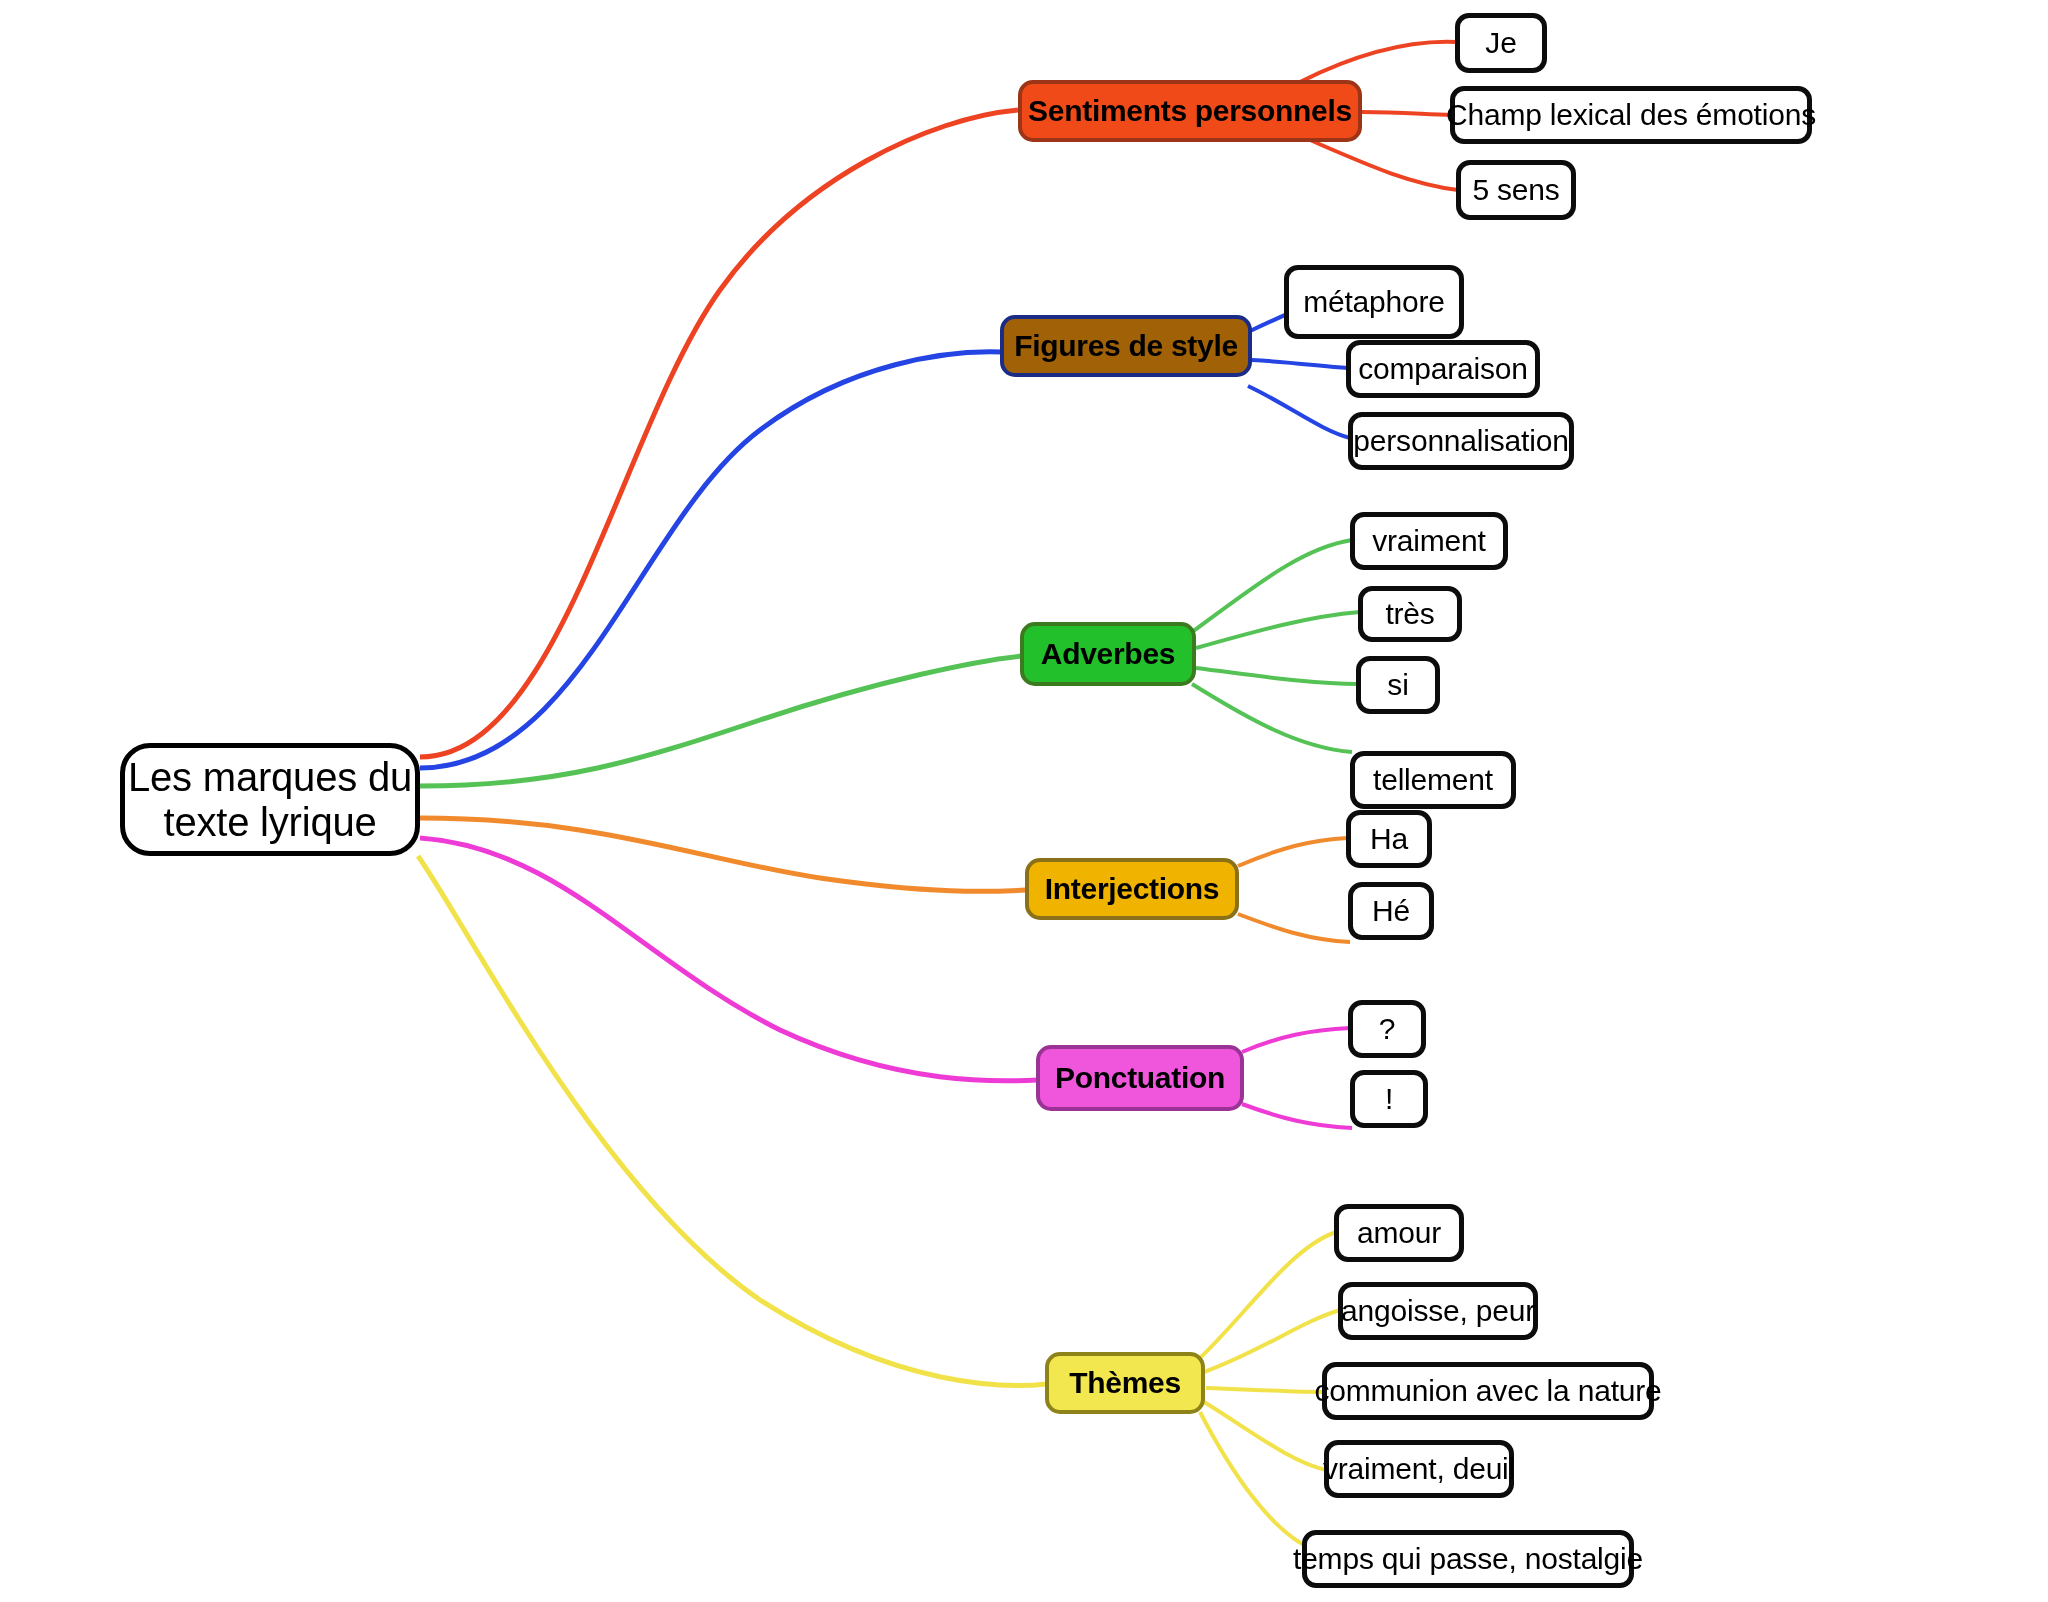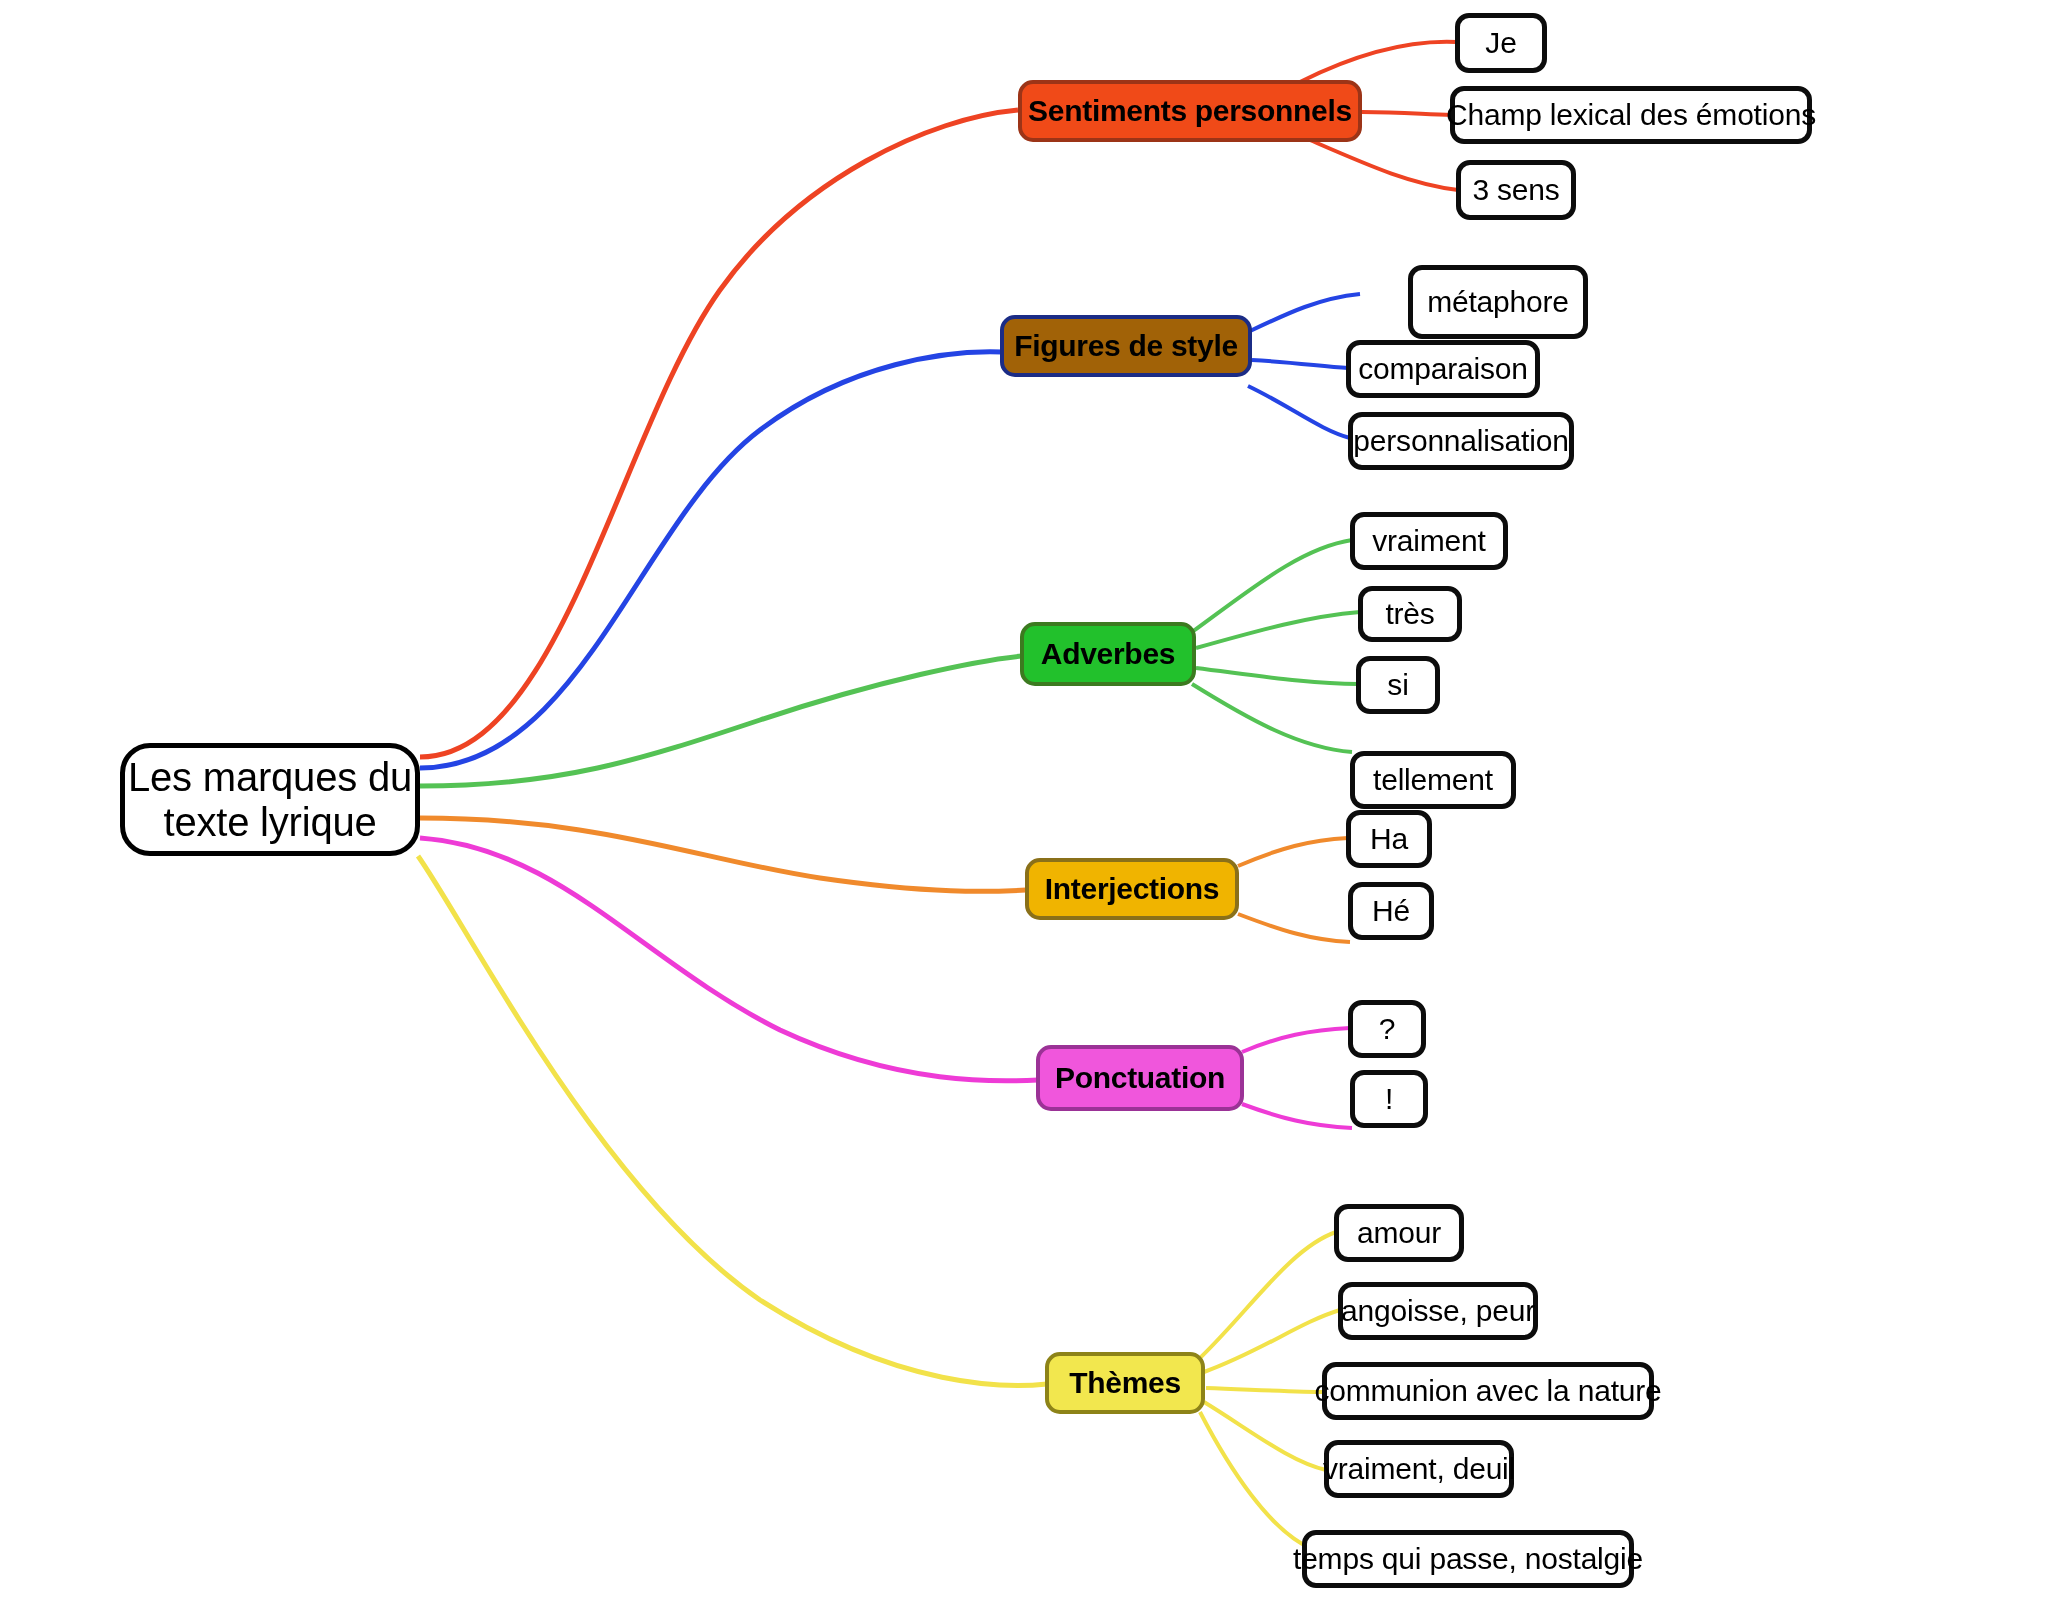--- a/index.html
+++ b/index.html
@@ -115,27 +115,27 @@
   <div class="node branch" style="left:1018px; top:80px; width:344px; height:62px; background:#F04A18; border-color:#9C3417;">
     <span>Sentiments personnels</span>
   </div>
   <div class="node leaf" style="left:1455px; top:13px; width:92px; height:60px;">
     <span>Je</span>
   </div>
   <div class="node leaf" style="left:1450px; top:86px; width:362px; height:58px;">
     <span>Champ lexical des émotions</span>
   </div>
   <div class="node leaf" style="left:1456px; top:160px; width:120px; height:60px;">
-    <span>3 sens</span>
+    <span>5 sens</span>
   </div>
 
   <div class="node branch" style="left:1000px; top:315px; width:252px; height:62px; background:#a16207; border-color:#1B2C86;">
     <span>Figures de style</span>
   </div>
-  <div class="node leaf" style="left:1408px; top:265px; width:180px; height:74px;">
+  <div class="node leaf" style="left:1284px; top:265px; width:180px; height:74px;">
     <span>métaphore</span>
   </div>
   <div class="node leaf" style="left:1346px; top:340px; width:194px; height:58px;">
     <span>comparaison</span>
   </div>
   <div class="node leaf" style="left:1348px; top:412px; width:226px; height:58px;">
     <span>personnalisation</span>
   </div>
 
   <div class="node branch" style="left:1020px; top:622px; width:176px; height:64px; background:#22C12C; border-color:#3C7A20;">

